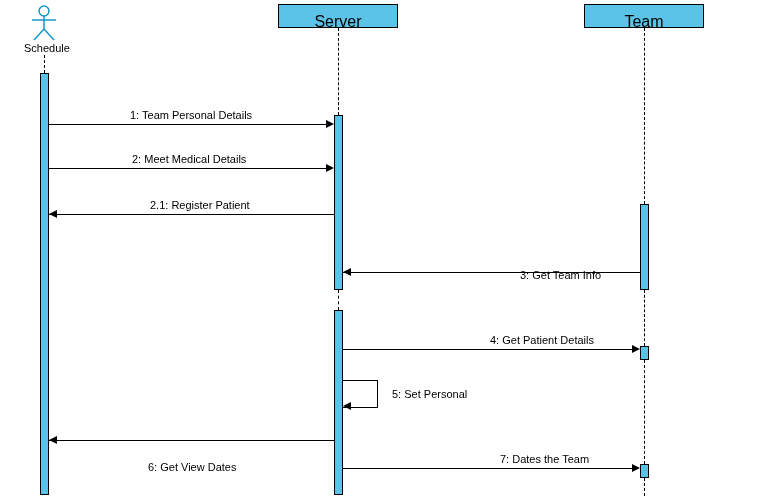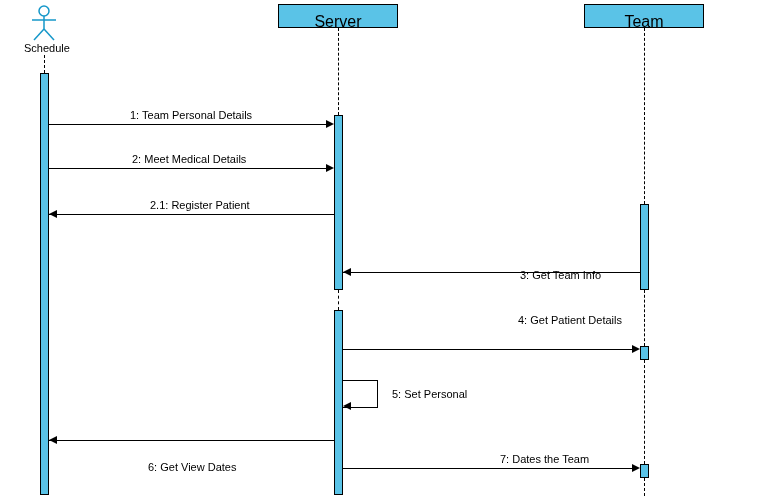--- a/index.html
+++ b/index.html
@@ -123,21 +123,21 @@
 <div class="message-line" style="left:49px; top:214px; width:285px;"></div>
 <div class="arrow-left" style="left:49px; top:210px;"></div>
 <div class="msg-label" style="left:150px; top:199px;">2.1: Register Patient</div>
 
 <div class="message-line" style="left:343px; top:272px; width:297px;"></div>
 <div class="arrow-left" style="left:343px; top:268px;"></div>
 <div class="msg-label" style="left:520px; top:245px;margin-top:24px;">3: Get Team Info</div>
 
 <div class="message-line" style="left:343px; top:349px; width:289px;"></div>
 <div class="arrow-right" style="left:632px; top:345px;"></div>
-<div class="msg-label" style="left:490px; top:314px;margin-left:28px;">4: Get Patient Details</div>
+<div class="msg-label" style="left:490px; top:334px;">4: Get Patient Details</div>
 
 <div class="self-box" style="left:343px; top:380px; width:34px; height:26px;"></div>
 <div class="arrow-left" style="left:343px; top:402px;"></div>
 <div class="msg-label" style="left:392px; top:388px;">5: Set Personal</div>
 
 <div class="message-line" style="left:49px; top:440px; width:285px;"></div>
 <div class="arrow-left" style="left:49px; top:436px;"></div>
 <div class="msg-label" style="left:148px; top:425px;margin-top:36px;">6: Get View Dates</div>
 
 <div class="message-line" style="left:343px; top:468px; width:289px;"></div>

